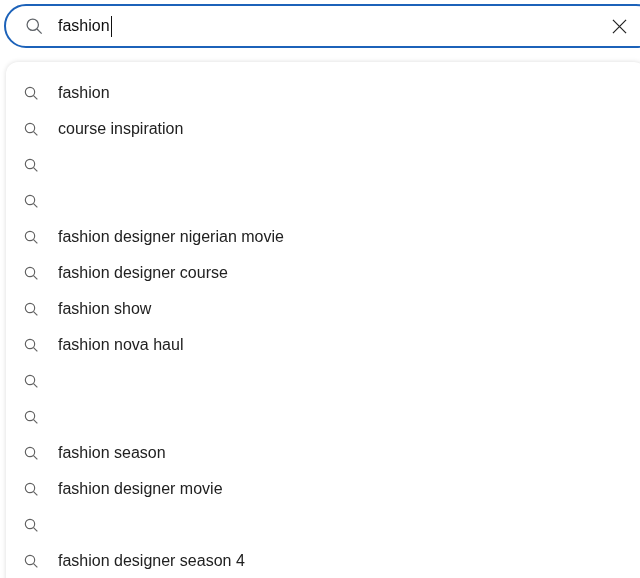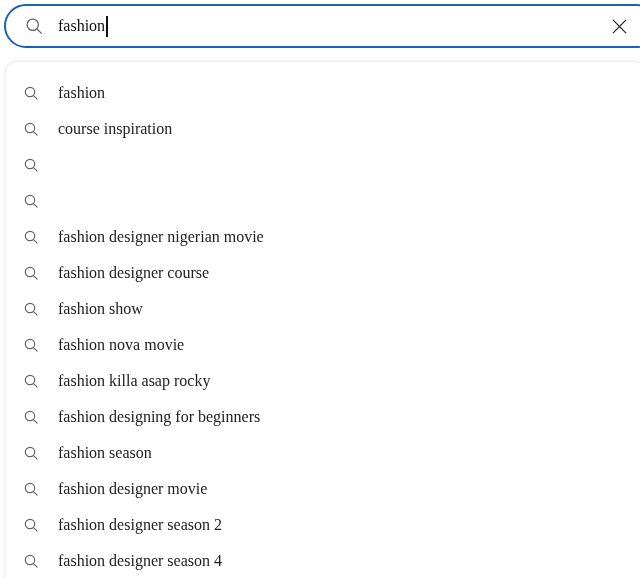--- a/index.html
+++ b/index.html
@@ -2,21 +2,21 @@
 <html style="--focus-border: #1c62b9; --query-text: #0f0f0f; --suggestion-text: #212121; --icon-gray: #606060; --clear-icon: #222222;"><head>
 <meta charset="utf-8">
 <style>
   html, body { margin: 0; padding: 0; }
   #screen {
     position: relative;
     width: 640px;
     height: 578px;
     background: #ffffff;
     overflow: hidden;
-    font-family: Liberation Serif, serif;
+    font-family: Liberation Sans, sans-serif;
   }
 
   
   .search-bar {
     position: absolute;
     left: 4px;
     top: 4px;
     width: 654px;              
     height: 44px;
     box-sizing: border-box;
@@ -187,41 +187,39 @@
       <span class="suggestion-text">fashion show</span>
     </div>
 
     <div class="suggestion">
       <span class="row-icon">
         <svg viewBox="0 0 24 24" width="16" height="16" aria-hidden="true">
           <circle cx="10.5" cy="10.5" r="7" fill="none" stroke="#606060" stroke-width="1.7"></circle>
           <line x1="15.8" y1="15.8" x2="21.5" y2="21.5" stroke="#606060" stroke-width="1.7"></line>
         </svg>
       </span>
-      <span class="suggestion-text">fashion nova movie</span>
-    </div>
-
-    <div class="suggestion">
-      <span class="row-icon">
-        <svg viewBox="0 0 24 24" width="16" height="16" aria-hidden="true">
-          <circle cx="10.5" cy="10.5" r="7" fill="none" stroke="#606060" stroke-width="1.7"></circle>
-          <line x1="15.8" y1="15.8" x2="21.5" y2="21.5" stroke="#606060" stroke-width="1.7"></line>
-        </svg>
-      </span>
-      <span class="suggestion-text">fashion killa asap rocky</span>
-    </div>
-
-    <div class="suggestion">
-      <span class="row-icon">
-        <svg viewBox="0 0 24 24" width="16" height="16" aria-hidden="true">
-          <circle cx="10.5" cy="10.5" r="7" fill="none" stroke="#606060" stroke-width="1.7"></circle>
-          <line x1="15.8" y1="15.8" x2="21.5" y2="21.5" stroke="#606060" stroke-width="1.7"></line>
-        </svg>
-      </span>
-      <span class="suggestion-text">fashion designing for beginners</span>
+      <span class="suggestion-text">fashion nova haul</span>
+    </div>
+
+    <div class="suggestion">
+      <span class="row-icon">
+        <svg viewBox="0 0 24 24" width="16" height="16" aria-hidden="true">
+          <circle cx="10.5" cy="10.5" r="7" fill="none" stroke="#606060" stroke-width="1.7"></circle>
+          <line x1="15.8" y1="15.8" x2="21.5" y2="21.5" stroke="#606060" stroke-width="1.7"></line>
+        </svg>
+      </span>
+    </div>
+
+    <div class="suggestion">
+      <span class="row-icon">
+        <svg viewBox="0 0 24 24" width="16" height="16" aria-hidden="true">
+          <circle cx="10.5" cy="10.5" r="7" fill="none" stroke="#606060" stroke-width="1.7"></circle>
+          <line x1="15.8" y1="15.8" x2="21.5" y2="21.5" stroke="#606060" stroke-width="1.7"></line>
+        </svg>
+      </span>
     </div>
 
     <div class="suggestion">
       <span class="row-icon">
         <svg viewBox="0 0 24 24" width="16" height="16" aria-hidden="true">
           <circle cx="10.5" cy="10.5" r="7" fill="none" stroke="#606060" stroke-width="1.7"></circle>
           <line x1="15.8" y1="15.8" x2="21.5" y2="21.5" stroke="#606060" stroke-width="1.7"></line>
         </svg>
       </span>
       <span class="suggestion-text">fashion season</span>
@@ -237,21 +235,20 @@
       <span class="suggestion-text">fashion designer movie</span>
     </div>
 
     <div class="suggestion">
       <span class="row-icon">
         <svg viewBox="0 0 24 24" width="16" height="16" aria-hidden="true">
           <circle cx="10.5" cy="10.5" r="7" fill="none" stroke="#606060" stroke-width="1.7"></circle>
           <line x1="15.8" y1="15.8" x2="21.5" y2="21.5" stroke="#606060" stroke-width="1.7"></line>
         </svg>
       </span>
-      <span class="suggestion-text">fashion designer season 2</span>
     </div>
 
     <div class="suggestion">
       <span class="row-icon">
         <svg viewBox="0 0 24 24" width="16" height="16" aria-hidden="true">
           <circle cx="10.5" cy="10.5" r="7" fill="none" stroke="#606060" stroke-width="1.7"></circle>
           <line x1="15.8" y1="15.8" x2="21.5" y2="21.5" stroke="#606060" stroke-width="1.7"></line>
         </svg>
       </span>
       <span class="suggestion-text">fashion designer season 4</span>

